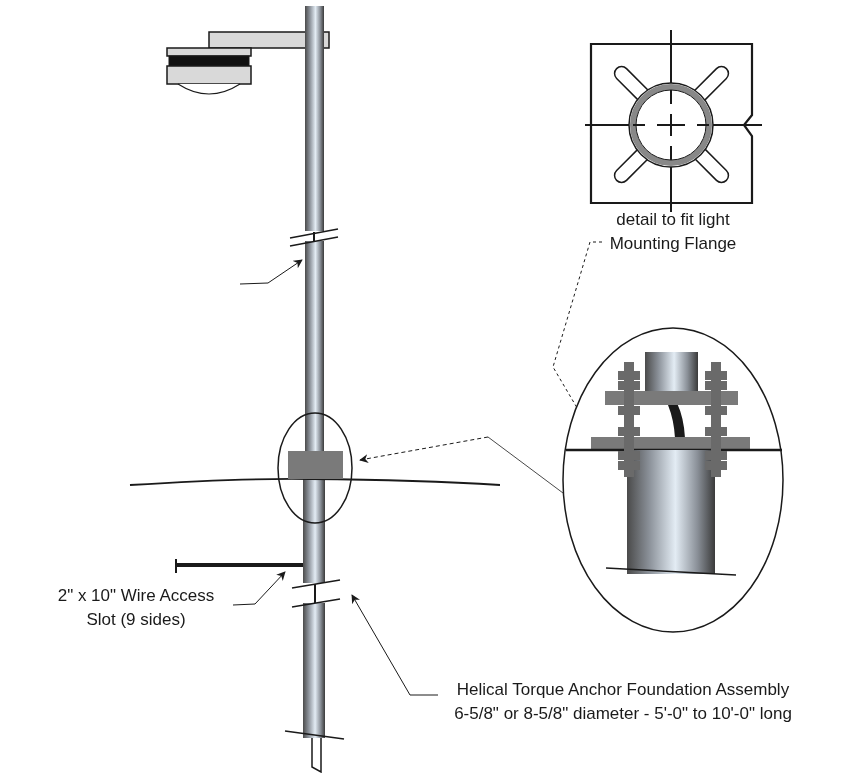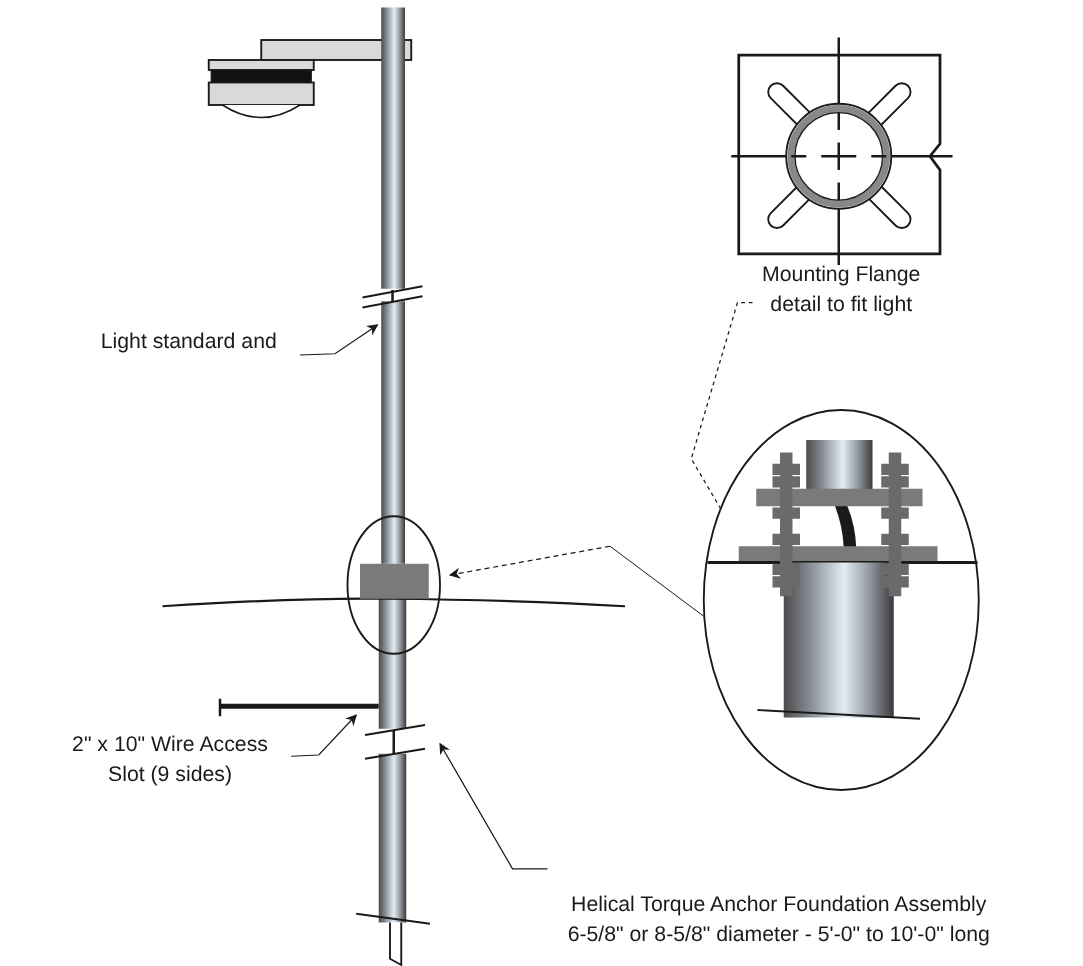--- a/index.html
+++ b/index.html
@@ -136,29 +136,28 @@
       <rect x="705" y="381" width="22" height="9"></rect>
       <rect x="705" y="406" width="22" height="9"></rect>
       <rect x="705" y="427" width="22" height="9"></rect>
       <rect x="705" y="451" width="22" height="9"></rect>
       <rect x="705" y="461" width="22" height="9"></rect>
     </g>
   </g>
 </svg>
 
 <div class="lbl" style="left:588px; top:208px; width:170px;">
+  <span>detail to fit light</span>
   <span>Mounting Flange</span>
-  <span>detail to fit light</span>
 </div>
 
 <div class="lbl" style="left:66px; top:261px; width:170px;">
-  <span>Light standard and</span>
 </div>
 
 <div class="lbl" style="left:46px; top:584px; width:180px;">
   <span>2" x 10" Wire Access</span>
   <span>Slot (9 sides)</span>
 </div>
 
-<div class="lbl" style="left:440px; top:712px; width:366px;text-align:center;">
+<div class="lbl" style="left:440px; top:678px; width:366px;text-align:center;">
   <span>Helical Torque Anchor Foundation Assembly</span>
   <span>6-5/8" or 8-5/8" diameter - 5'-0" to 10'-0" long</span>
 </div>
 
 </body></html>

